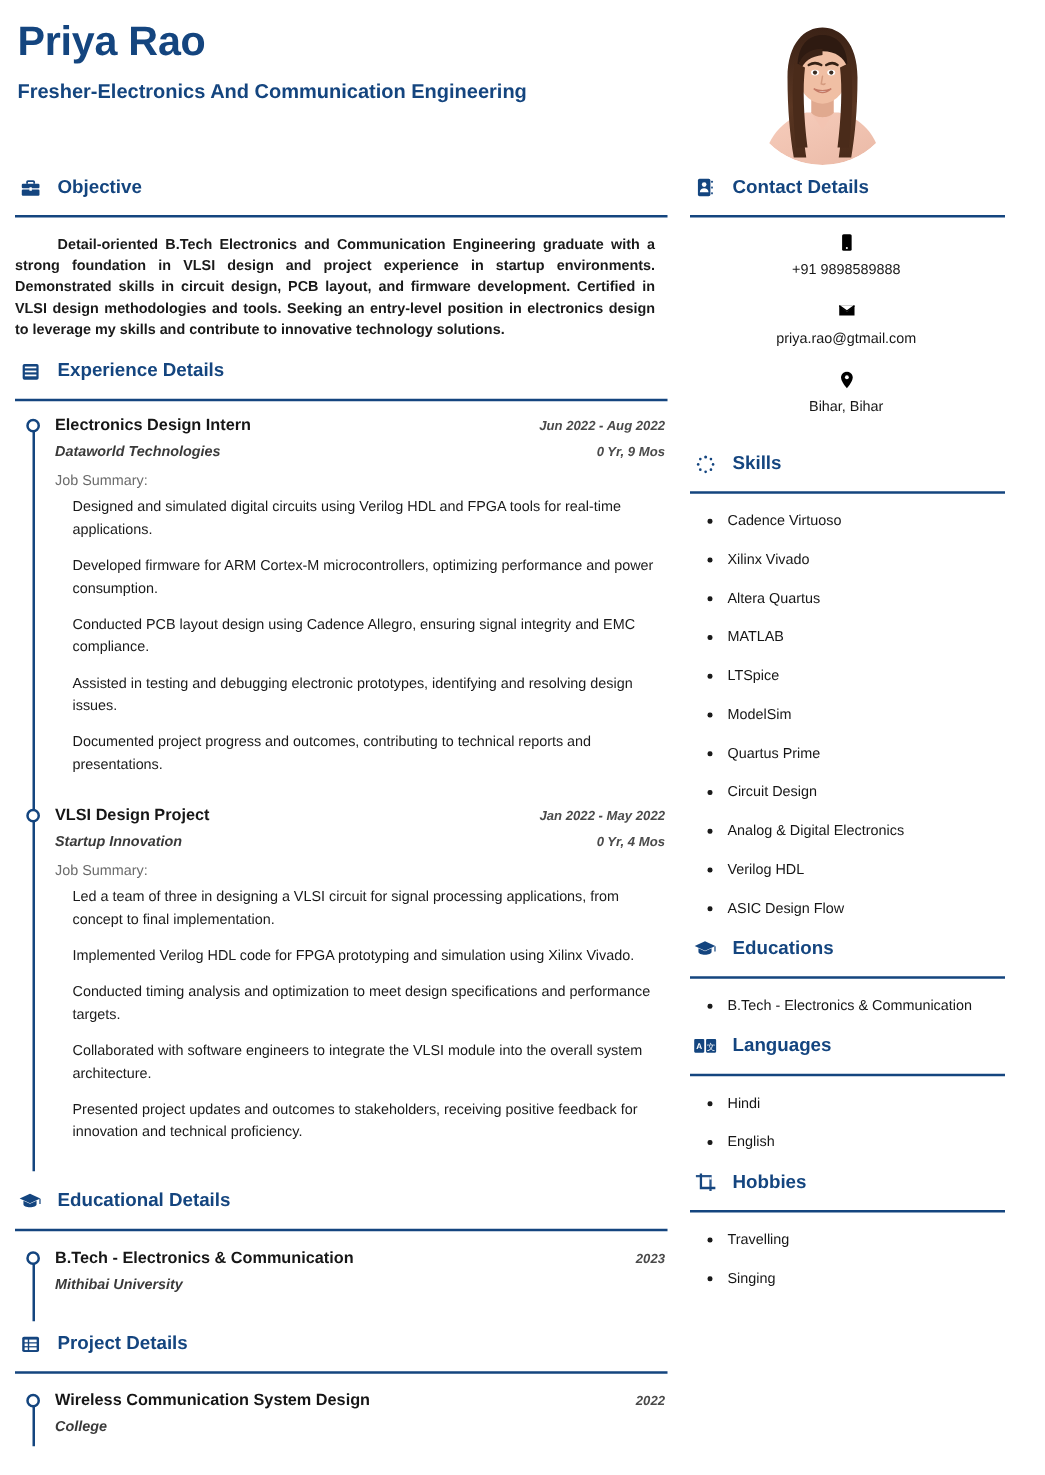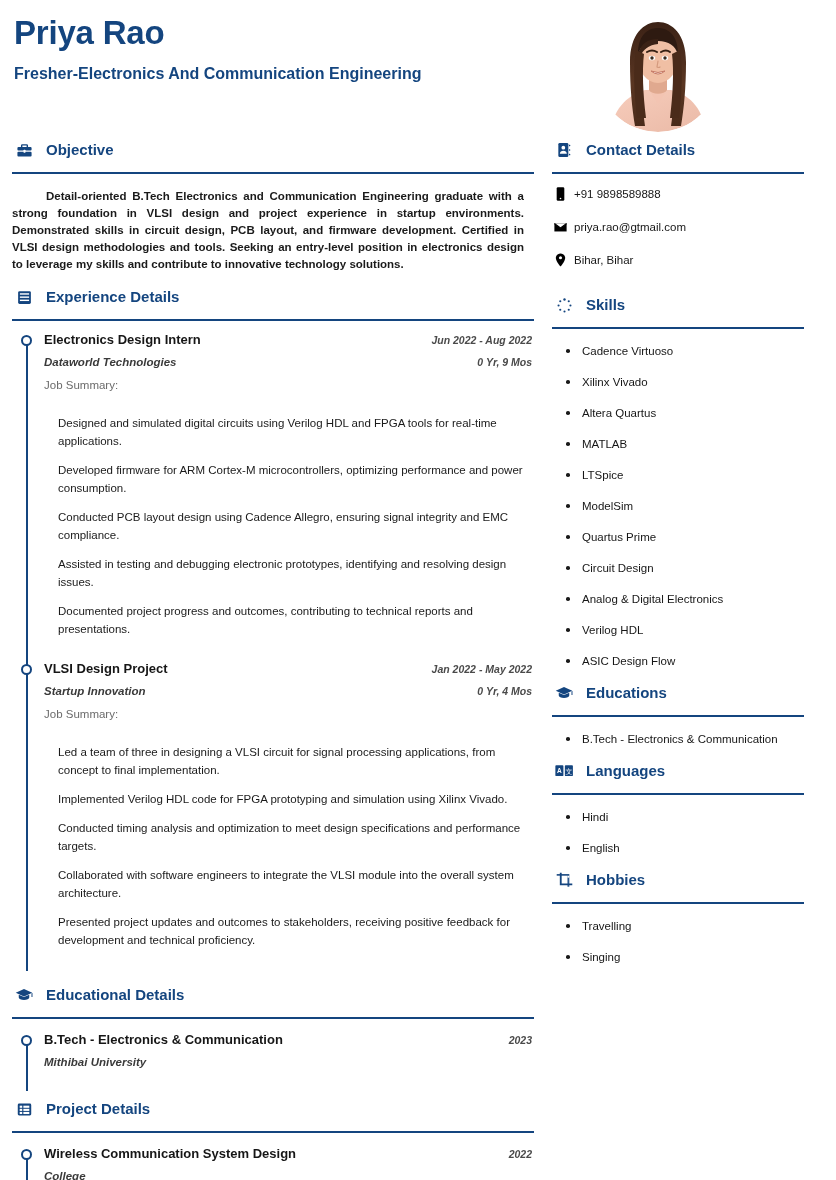--- a/index.html
+++ b/index.html
@@ -182,21 +182,21 @@
     margin-top: 5px;
   }
   .summary-label {
     font-size: 11.5px;
     color: #6b6b6b;
     line-height: 17px;
     margin-top: 6px;
   }
   .bullets {
     list-style: none;
-    margin-top: 20px;
+    margin-top: 3px;
   }
   .bullets li {
     font-size: 11.5px;
     line-height: 18px;
     color: #1a1a1a;
     padding-left: 14px;
     margin-bottom: 11px;
   }
   .bullets li:last-child { margin-bottom: 0; }
 
@@ -208,20 +208,21 @@
     padding: 12px 0 0 4px;
   }
   .contact-row {
     display: flex;
     align-items: center;
     gap: 7px;
     margin-bottom: 17px;
     font-size: 11.5px;
     color: #161616;
     line-height: 16px;
+    flex-direction: column;
   }
   .contact-row .cicon {
     width: 13px;
     height: 15px;
     display: flex;
     align-items: center;
     justify-content: center;
     color: #000000;
     flex: none;
   }
@@ -382,21 +383,21 @@
             <div class="tl-row">
               <span class="tl-org">Startup Innovation</span>
               <span class="tl-dur">0 Yr, 4 Mos</span>
             </div>
             <div class="summary-label">Job Summary:</div>
             <ul class="bullets">
               <li>Led a team of three in designing a VLSI circuit for signal processing applications, from concept to final implementation.</li>
               <li>Implemented Verilog HDL code for FPGA prototyping and simulation using Xilinx Vivado.</li>
               <li>Conducted timing analysis and optimization to meet design specifications and performance targets.</li>
               <li>Collaborated with software engineers to integrate the VLSI module into the overall system architecture.</li>
-              <li>Presented project updates and outcomes to stakeholders, receiving positive feedback for development and technical proficiency.</li>
+              <li>Presented project updates and outcomes to stakeholders, receiving positive feedback for innovation and technical proficiency.</li>
             </ul>
             <div class="spacer-md"></div>
           </div>
 
         </div>
       </div>
 
       <div class="section">
         <div class="sec-head">
           <span class="sec-icon">

